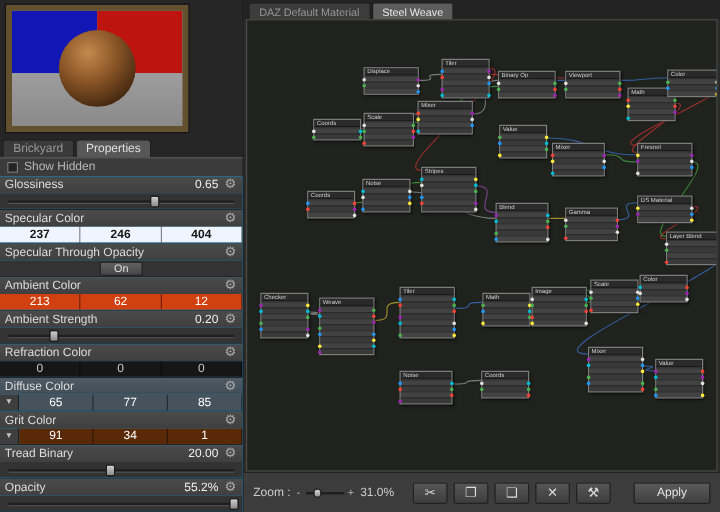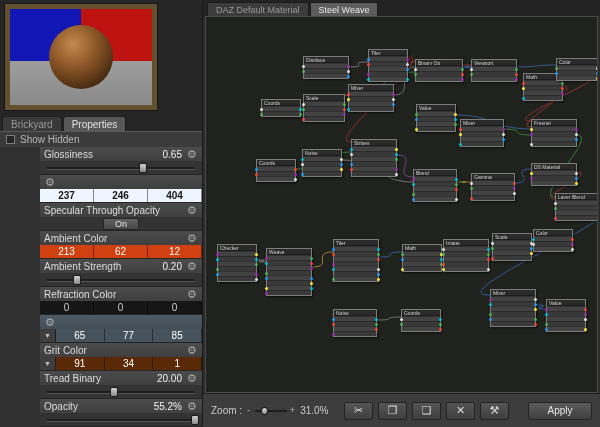--- a/index.html
+++ b/index.html
@@ -26,21 +26,21 @@
     padding-left:2px; background:#262626; }
   .ltab { padding:2px 8px 1px; font-size:10px; background:#3a3a3a; color:#979797;
     border:1px solid #1d1d1d; border-bottom:none; border-radius:3px 3px 0 0; }
   .ltab.active { background:#575757; color:#e0e0e0; }
 
   .show-hidden { height:16px; display:flex; align-items:center; gap:5px;
     padding-left:6px; background:#3b3b3b; border-top:1px solid #5a5a5a;
     font-size:10px; color:#b8b8b8; }
   .checkbox { width:9px; height:9px; background:#242424; border:1px solid #7a7a7a; }
 
-  .props { flex:1; overflow:hidden; background:#0ea5e9; font-size:10px; color:#dcdcdc;margin-left:40px; }
+  .props { flex:1; overflow:hidden; background:#0ea5e9; font-size:10px; color:#dcdcdc; }
   .prow { border-bottom:1px solid #242424; }
   .plabel { height:14px; display:flex; align-items:center; gap:4px; padding:0 4px;
     background:linear-gradient(#4b4b4b,#3f3f3f); }
   .plabel .name { flex:1; white-space:nowrap; overflow:hidden; }
   .plabel .val { color:#f0f0f0; }
   .gear { color:#a8a8a8; font-size:11px; width:12px; text-align:center; line-height:12px; }
   .pslider { height:13px; position:relative; background:#333333; }
   .track { position:absolute; left:7px; right:7px; top:6px; height:3px;
     background:#1e1e1e; border-bottom:1px solid #555; }
   .handle { position:absolute; top:-4px; width:8px; height:10px;
@@ -129,20 +129,21 @@
         </div>
         <div class="pslider">
             <div class="track">
           <div class="handle" style="left: calc(65% - 4px);"></div>
         </div>
           </div>
       </div>
 
       <div class="prow">
         <div class="plabel">
+          <span class="name">Specular Color</span>
           <span class="gear">⚙</span>
         </div>
         <div class="crow">
             <div class="cbar" style="background: rgb(238, 245, 255); color: rgb(22, 22, 22); font-weight: bold;">
           <span class="cell">237</span>
           <span class="cell">246</span>
           <span class="cell">404</span>
         </div>
           </div>
       </div>
@@ -193,20 +194,21 @@
             <div class="cbar" style="background: rgb(22, 22, 22); color: rgb(204, 204, 204);">
           <span class="cell">0</span>
           <span class="cell">0</span>
           <span class="cell">0</span>
         </div>
           </div>
       </div>
 
       <div class="prow">
         <div class="plabel" style="background:linear-gradient(#4e5a64,#414d57);">
+          <span class="name">Diffuse Color</span>
           <span class="gear">⚙</span>
         </div>
         <div class="crow">
           <span class="expand-btn">▼</span>
           <div class="cbar" style="background: rgb(70, 82, 92); color: rgb(255, 255, 255);">
             <span class="cell">65</span>
             <span class="cell">77</span>
             <span class="cell">85</span>
           </div>
         </div>

